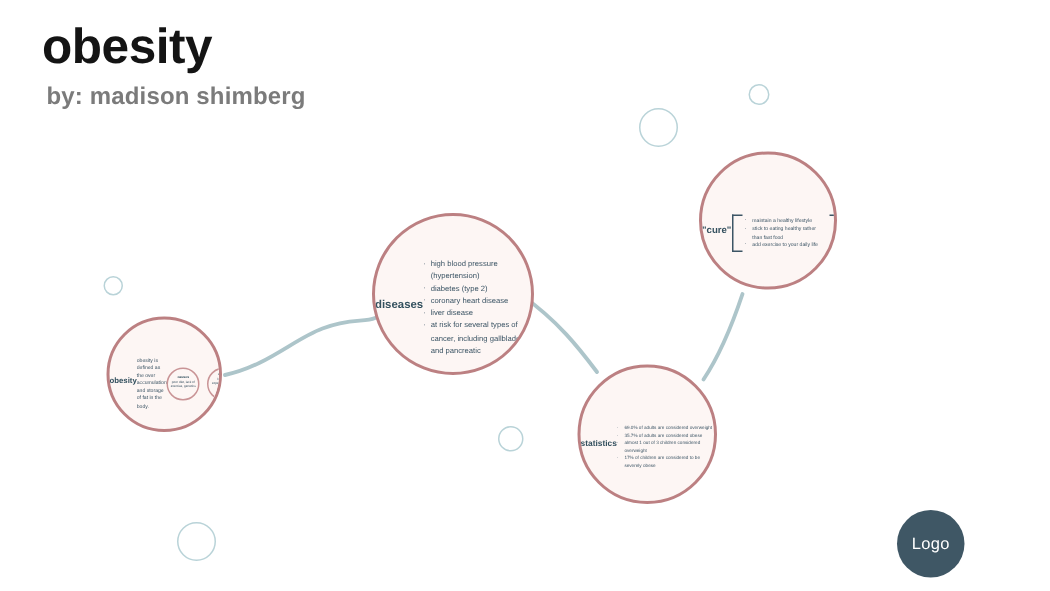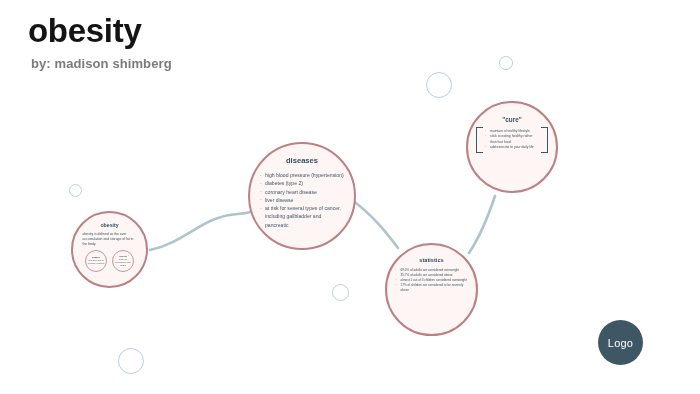--- a/index.html
+++ b/index.html
@@ -47,35 +47,35 @@
   }
   #main-title {
     font-size: 33px;
     font-weight: bold;
     color: #141414;
     letter-spacing: -0.3px;
     line-height: 1.05;
     margin: 0;
   }
   #subtitle {
-    font-size: 13px;
+    font-size: 16px;
     font-weight: bold;
     color: #7b7b7b;
     margin: 7px 0 0 3px;
     letter-spacing: 0.1px;
   }
 
   
   .node {
     position: absolute;
     border-radius: 50%;
     background: #fdf6f4;
     box-sizing: border-box;
     display: flex;
-    flex-direction: column;
+    flex-direction: row;
     align-items: center;
     overflow: hidden;
   }
   .node-heading {
     color: #33505e;
     font-weight: bold;
     text-align: center;
   }
   .node-list {
     color: #3c5565;
@@ -217,21 +217,21 @@
     font-size: 3.4px;
     line-height: 1.6;
     width: 54px;
     padding: 2px 0;
   }
 
   
   #logo-badge {
     position: absolute;
     left: 598px;
-    top: 320px;
+    top: 340px;
     width: 45px;
     height: 45px;
     border-radius: 50%;
     background: #3f5765;
     color: #ffffff;
     display: flex;
     align-items: center;
     justify-content: center;
     font-size: 11px;
     letter-spacing: 0.2px;

